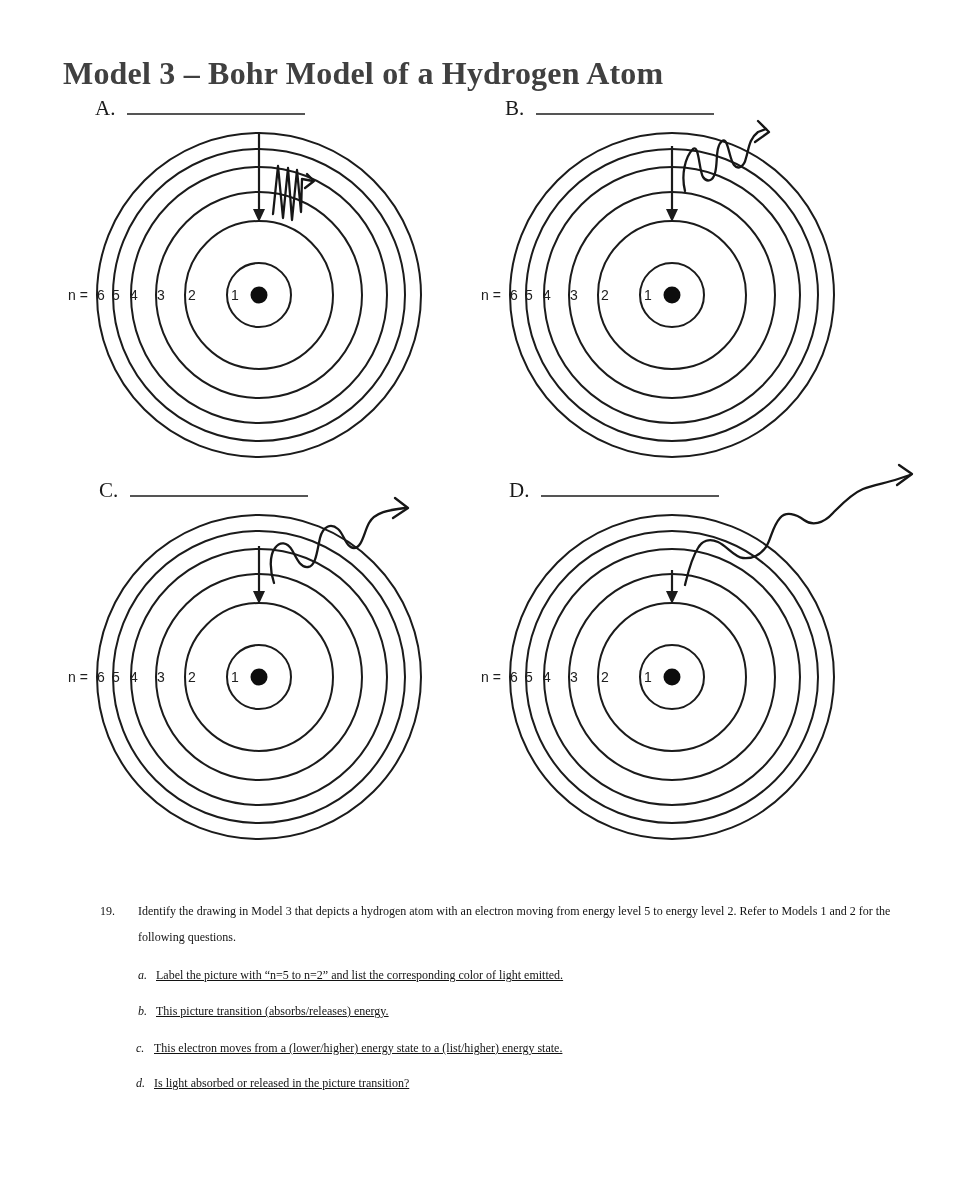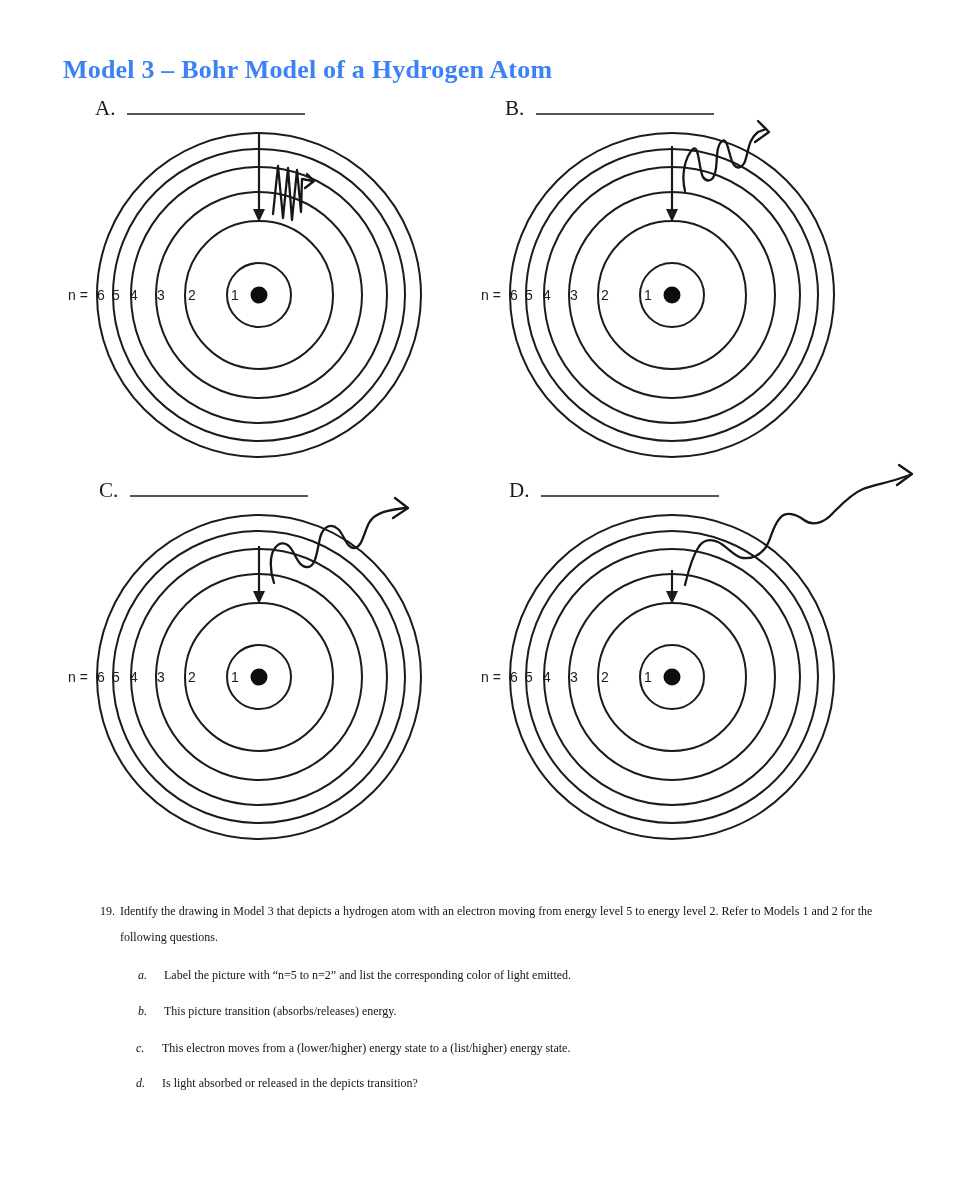--- a/index.html
+++ b/index.html
@@ -1,35 +1,35 @@
 <!DOCTYPE html>
 <html><head>
 <meta charset="utf-8">
 <style>
   html,body{margin:0;padding:0;background:#fff;}
   .page{position:relative;width:967px;height:1200px;background:#ffffff;
         font-family:"Liberation Serif",serif;color:#131313;overflow:hidden;}
-  .title{position:absolute;left:63px;top:55px;font-size:26px;font-weight:bold;
-         letter-spacing:.2px;color:#3b82f6;}
+  .title{position:absolute;left:63px;top:55px;font-size:32px;font-weight:bold;
+         letter-spacing:.2px;color:#404040;}
   .fig-label{position:absolute;font-size:21px;color:#1a1a1a;white-space:nowrap;}
   .fig-label .blank{display:inline-block;width:178px;height:17px;margin-left:12px;
          border-bottom:2px solid #555;}
   svg.bohr{position:absolute;overflow:visible;}
   .orbit{fill:none;stroke:#1b1b1b;stroke-width:2;}
   .nucleus{fill:#0d0d0d;stroke:none;}
   .ringnum{font-family:"Liberation Sans",sans-serif;font-size:14px;fill:#202020;}
   .arrowline{stroke:#1b1b1b;stroke-width:2.2;fill:none;}
   .arrowhead{fill:#1b1b1b;stroke:none;}
   .squiggle{stroke:#161616;stroke-width:2.3;fill:none;stroke-linecap:round;stroke-linejoin:round;}
   .q{position:absolute;left:100px;top:898px;width:820px;font-size:12px;line-height:26px;}
   .qnum{position:absolute;left:0;top:0;}
-  .qtext{margin-left:20px;width:770px;}
+  .qtext{margin-left:38px;width:770px;}
   .part{position:absolute;white-space:nowrap;}
   .part .letter{font-style:italic;position:absolute;left:0;}
-  .part .ptext{margin-left:26px;}
+  .part .ptext{margin-left:18px;text-decoration:underline;}
   .part-a{left:38px;top:64px;}
   .part-b{left:38px;top:100px;}
   .part-c{left:36px;top:137px;}
   .part-d{left:36px;top:172px;}
 </style>
 </head>
 <body>
 
 <div class="page">
 
@@ -151,17 +151,17 @@
     <div class="part part-b">
       <span class="letter">b.</span>
       <div class="ptext">This picture transition (absorbs/releases) energy.</div>
     </div>
     <div class="part part-c">
       <span class="letter">c.</span>
       <div class="ptext">This electron moves from a (lower/higher) energy state to a (list/higher) energy state.</div>
     </div>
     <div class="part part-d">
       <span class="letter">d.</span>
-      <div class="ptext">Is light absorbed or released in the depicts transition?</div>
+      <div class="ptext">Is light absorbed or released in the picture transition?</div>
     </div>
   </div>
 
 </div>
 
 </body></html>

